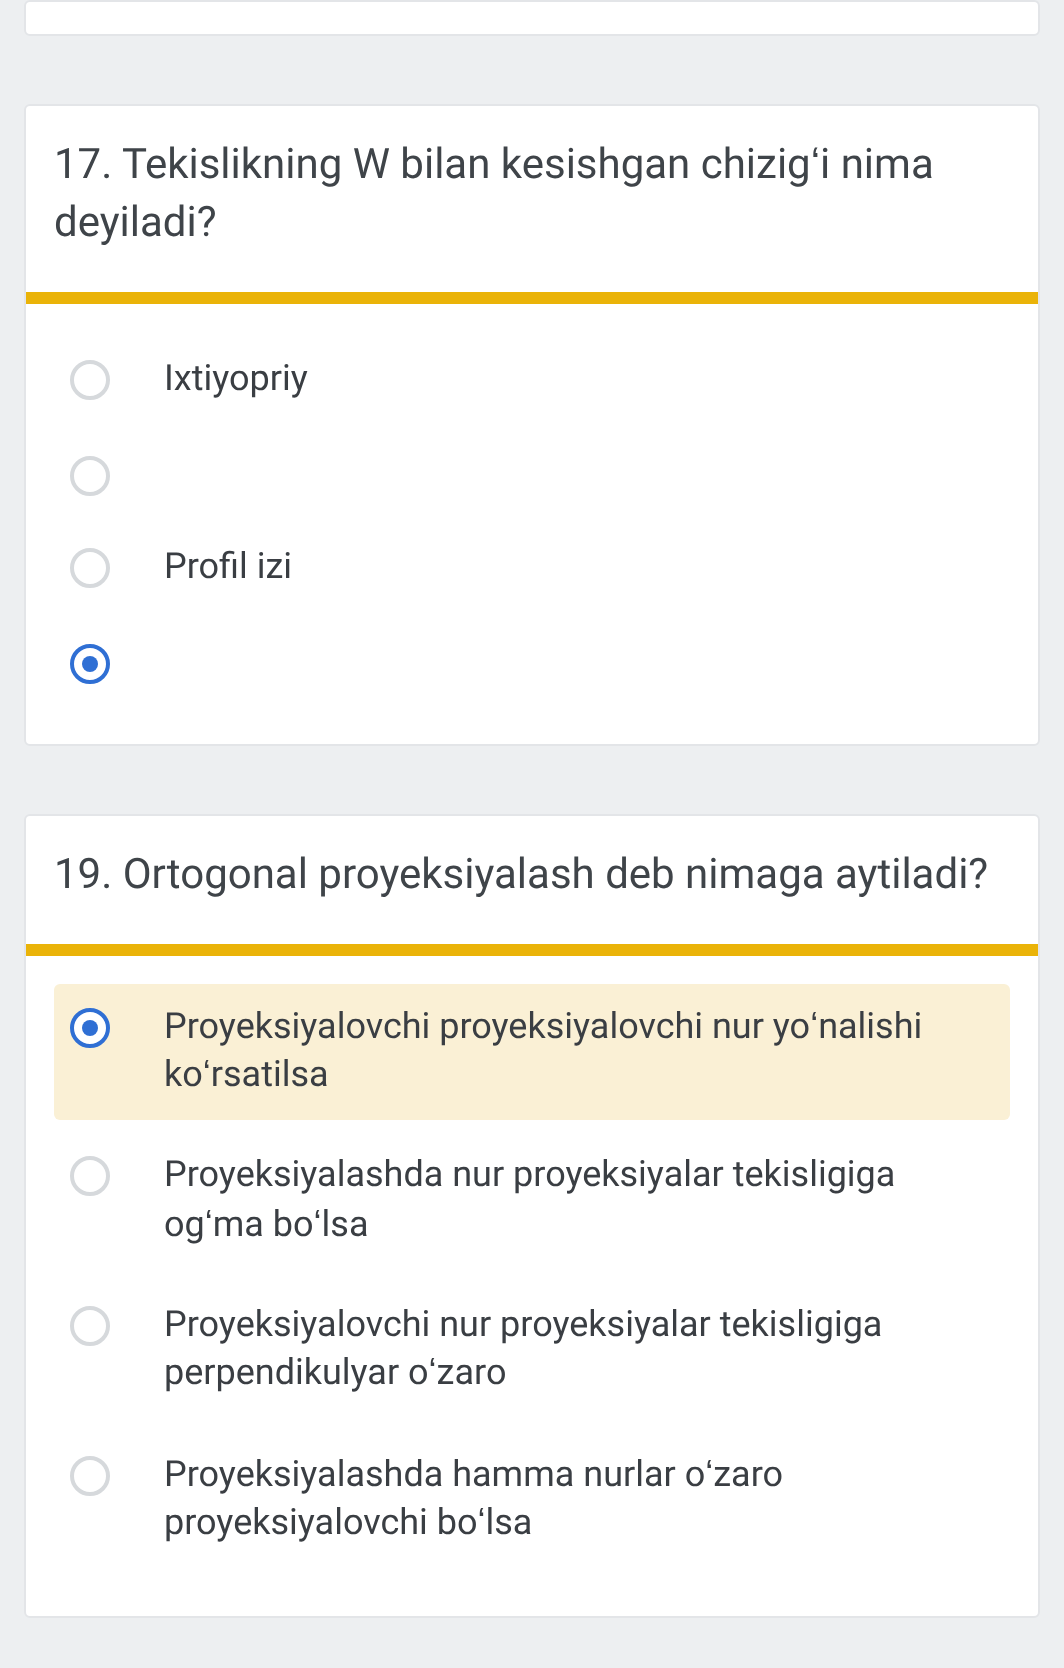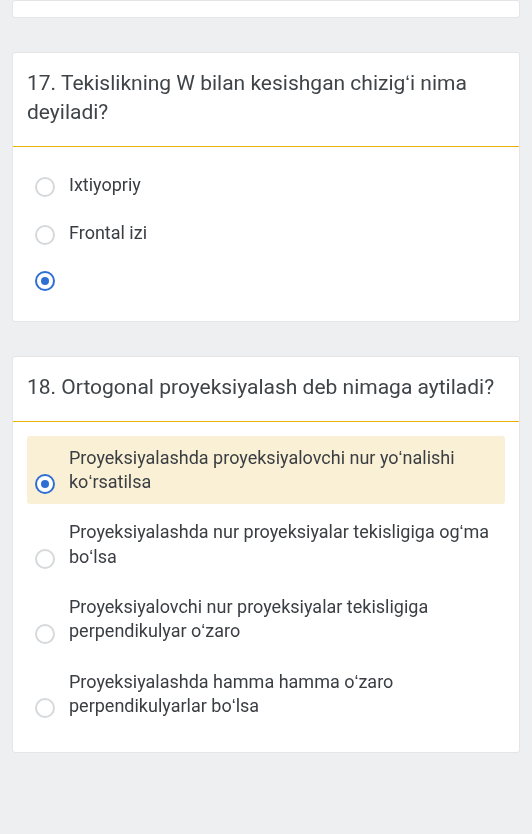--- a/index.html
+++ b/index.html
@@ -23,35 +23,35 @@
       margin-bottom: 34px;
     }
     .question-card {
       background: #ffffff;
       border: 1px solid #e3e5e8;
       border-radius: 3px;
       margin-bottom: 34px;
     }
     .question-header {
       padding: 16px 14px 18px 14px;
-      border-bottom: 1px solid #eab308;
+      border-bottom: 6px solid #eab308;
     }
     .question-title {
       font-size: 21px;
       font-weight: 400;
       line-height: 1.4;
       color: #3f4449;
     }
     .options {
       padding: 14px 14px 18px 14px;
     }
     .option-row {
       display: flex;
-      align-items: flex-end;
-      gap: 14px;
+      align-items: flex-start;
+      gap: 27px;
       padding: 11px 8px;
       border-radius: 3px;
       cursor: pointer;
     }
     .option-row.highlight {
       background-color: #faf0d5;
     }
     .radio {
       flex-shrink: 0;
       width: 20px;
@@ -99,43 +99,46 @@
   <div class="question-header">
     <div class="question-title">17. Tekislikning W bilan kesishgan chizigʻi nima deyiladi?</div>
   </div>
   <div class="options">
     <div class="option-row">
       <span class="radio"></span>
       <span class="option-label">Ixtiyopriy</span>
     </div>
     <div class="option-row">
       <span class="radio"></span>
-      <span class="option-label">Frontal izi</span>
+    </div>
+    <div class="option-row">
+      <span class="radio"></span>
+      <span class="option-label">Profil izi</span>
     </div>
     <div class="option-row">
       <span class="radio selected"></span>
     </div>
   </div>
 </div>
 
 <div class="question-card q18">
   <div class="question-header">
-    <div class="question-title">18. Ortogonal proyeksiyalash deb nimaga aytiladi?</div>
+    <div class="question-title">19. Ortogonal proyeksiyalash deb nimaga aytiladi?</div>
   </div>
   <div class="options">
     <div class="option-row highlight">
       <span class="radio selected"></span>
-      <span class="option-label">Proyeksiyalashda proyeksiyalovchi nur yoʻnalishi koʻrsatilsa</span>
+      <span class="option-label">Proyeksiyalovchi proyeksiyalovchi nur yoʻnalishi koʻrsatilsa</span>
     </div>
     <div class="option-row">
       <span class="radio"></span>
       <span class="option-label">Proyeksiyalashda nur proyeksiyalar tekisligiga ogʻma boʻlsa</span>
     </div>
     <div class="option-row">
       <span class="radio"></span>
       <span class="option-label">Proyeksiyalovchi nur proyeksiyalar tekisligiga perpendikulyar oʻzaro</span>
     </div>
     <div class="option-row">
       <span class="radio"></span>
-      <span class="option-label">Proyeksiyalashda hamma hamma oʻzaro perpendikulyarlar boʻlsa</span>
+      <span class="option-label">Proyeksiyalashda hamma nurlar oʻzaro proyeksiyalovchi boʻlsa</span>
     </div>
   </div>
 </div>
 
 </body></html>

